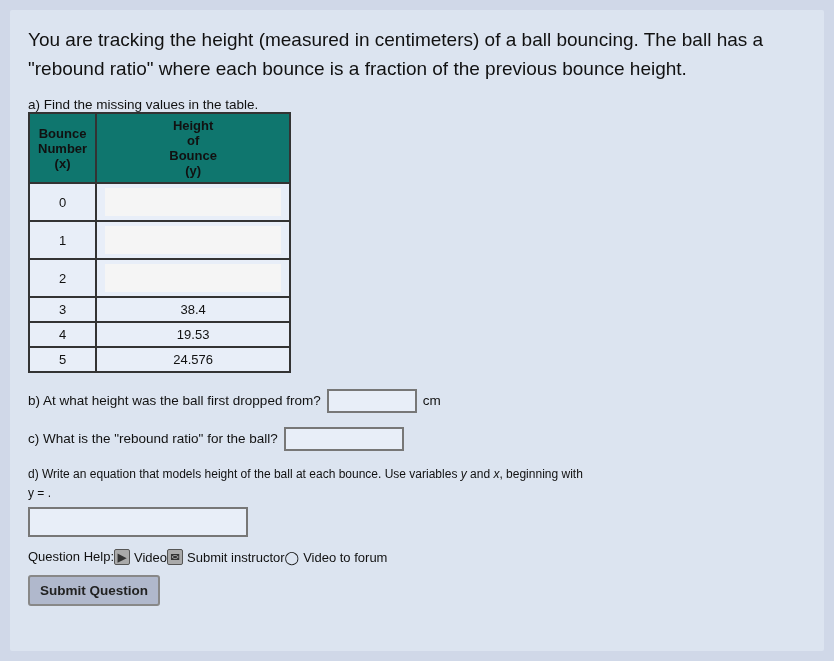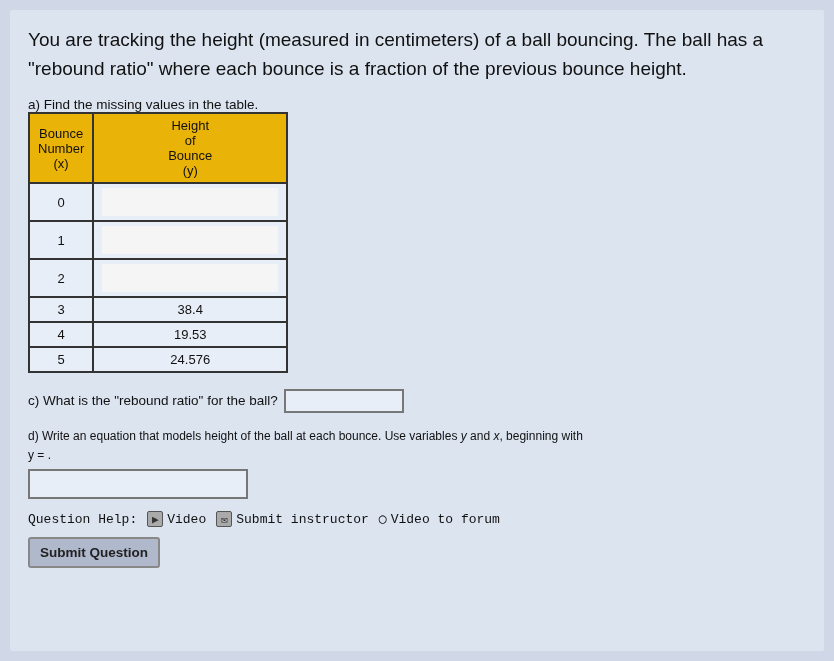--- a/index.html
+++ b/index.html
@@ -49,22 +49,22 @@
     table th, table td {
       border: 2px solid #333;
       text-align: center;
       padding: 4px 8px;
       background: #e8eef8;
       font-size: 13px;
       color: #111;
     }
 
     table th {
-      background: #eab308;
-      font-weight: normal;
+      background: #0f766e;
+      font-weight: bold;
       margin-left: 26px;
     }
 
     .input-cell {
       width: 80px;
       height: 28px;
       border: none;
       background: #f5f5f5;
       outline: none;
       font-size: 13px;
@@ -119,25 +119,22 @@
       font-size: 12px;
       color: #111;
       margin-bottom: 4px;
       line-height: 1.6;
     }
 
     .question-help {
       font-size: 13px;
       color: #111;
       display: flex;
-      align-items: center;
-      gap: 10px;
       margin-top: 12px;
       margin-bottom: 10px;
-      font-family: Liberation Mono, monospace;
     }
 
     .help-item {
       display: flex;
       align-items: center;
       gap: 4px;
       cursor: pointer;
       color: #111;
     }
 
@@ -231,20 +228,25 @@
         <td>19.53</td>
       </tr>
       <tr>
         <td>5</td>
         <td>24.576</td>
       </tr>
     </tbody>
   </table>
 
   
+  <div class="question-row">
+    <span>b) At what height was the ball first dropped from?</span>
+    <input class="inline-input" type="text" value="" style="">
+    <span>cm</span>
+  </div>
 
   
   <div class="question-row">
     <span>c) What is the "rebound ratio" for the ball?</span>
     <input class="inline-input-wide" type="text" value="" style="">
   </div>
 
   
   <div>
     <p class="question-d-text">

